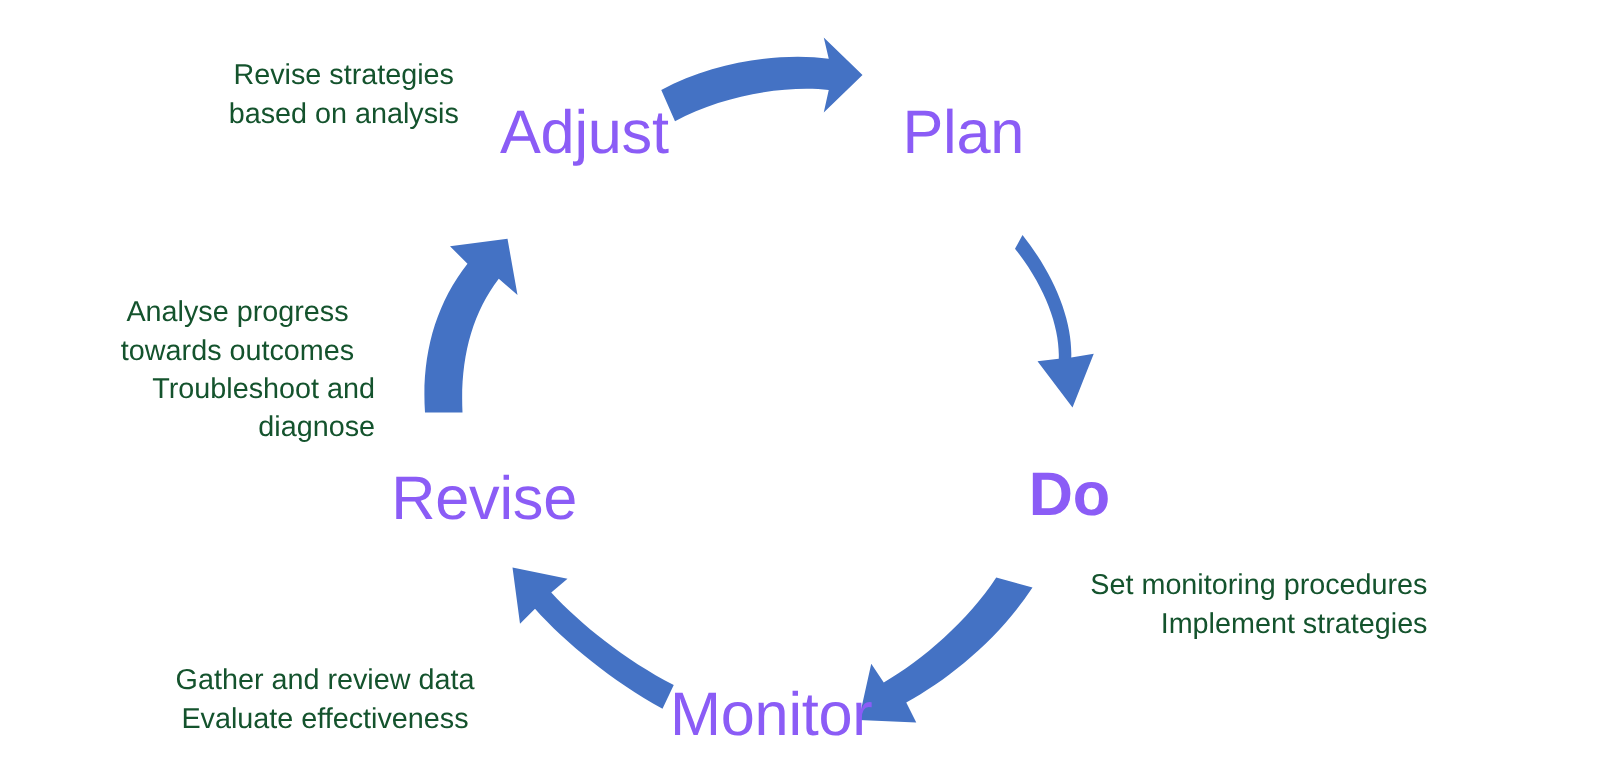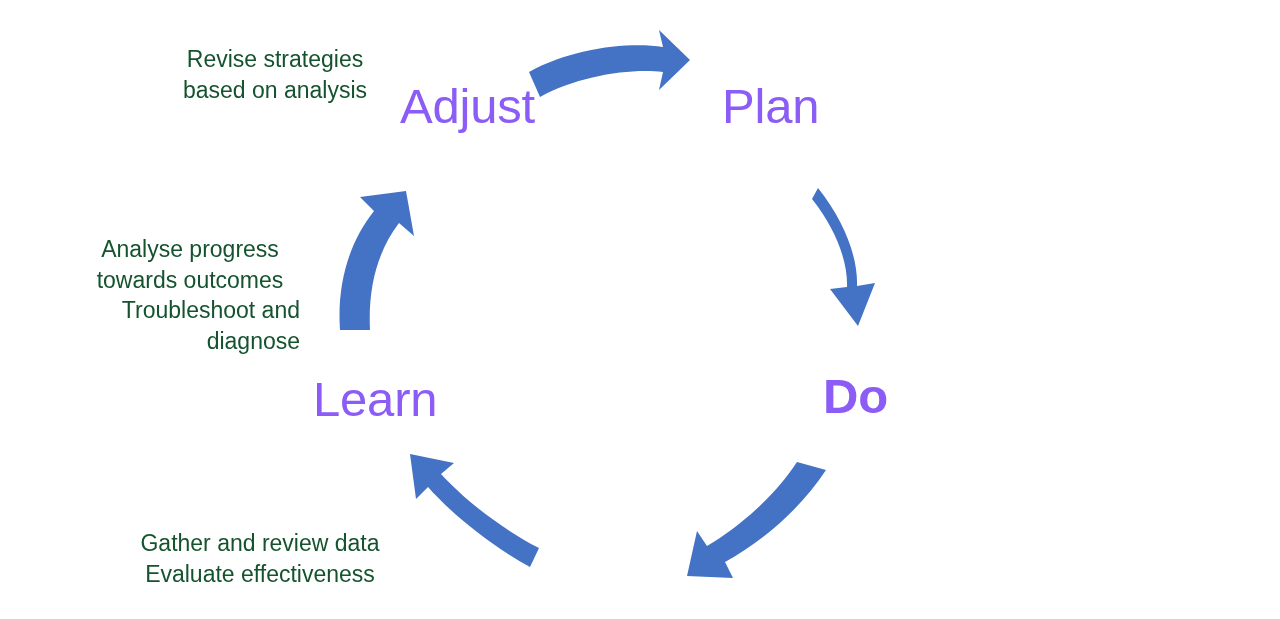--- a/index.html
+++ b/index.html
@@ -129,27 +129,30 @@
         Z"></path>
     </g>
   </svg>
 
   <div class="stage-label" id="label-adjust">Adjust</div>
 
   <div class="stage-label" id="label-plan">Plan</div>
 
   <div class="stage-label" id="label-do">Do</div>
 
+  <div class="stage-label" id="label-monitor">Monitor</div>
 
-  <div class="stage-label" id="label-learn">Learn</div>
+  <div class="stage-label" id="label-learn">Revise</div>
 
   <div class="desc align-center" id="desc-adjust">Revise strategies
 based on analysis</div>
 
 
+  <div class="desc align-right" id="desc-do">Set monitoring procedures
+Implement strategies</div>
 
   <div class="desc align-center" id="desc-monitor">Gather and review data
 Evaluate effectiveness</div>
 
   <div class="desc align-center" id="desc-learn-a">Analyse progress
 towards outcomes</div>
 
   <div class="desc align-right" id="desc-learn-b">Troubleshoot and
 diagnose</div>
 

